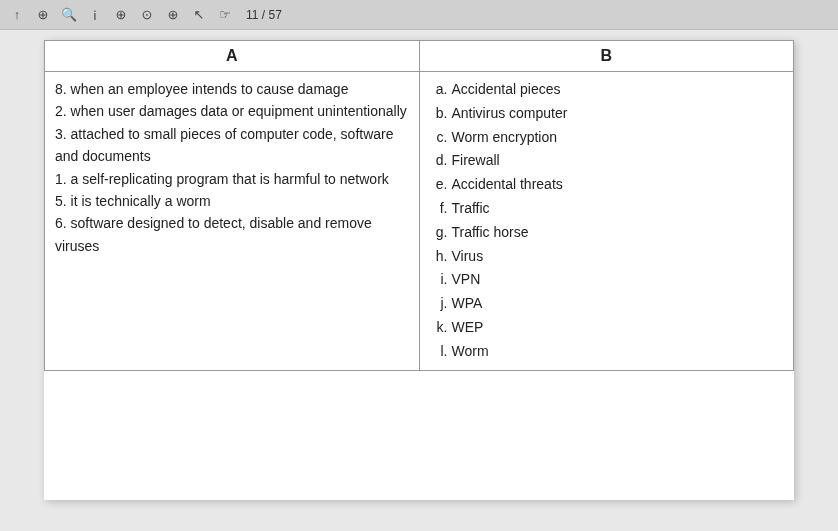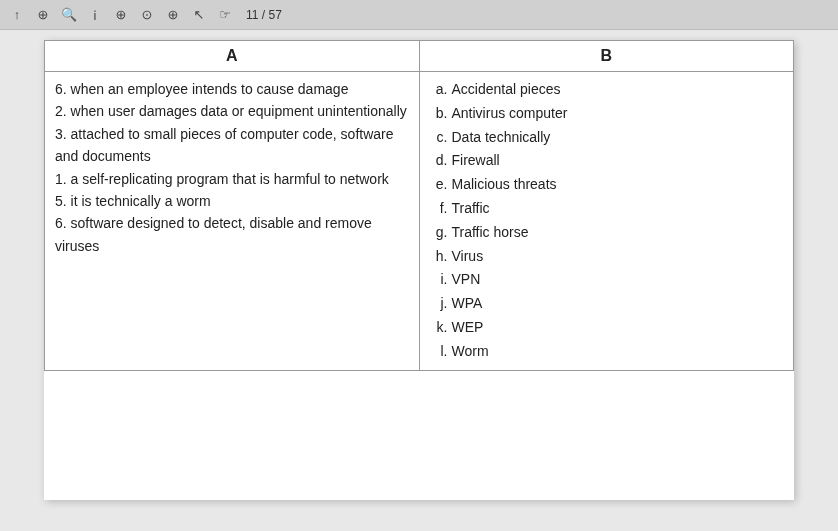--- a/index.html
+++ b/index.html
@@ -133,49 +133,49 @@
       <thead>
         <tr>
           <th class="col-header col-a">A</th>
           <th class="col-header col-b">B</th>
         </tr>
       </thead>
       <tbody>
         <tr>
           <td class="col-a">
             <div id="col-a-items">
-                <div class="item-row">6.  when an employee intends to cause damage</div>
+                <div class="item-row">8.  when an employee intends to cause damage</div>
                 <div class="item-row">2.  when user damages data or equipment unintentionally</div>
                 <div class="item-row">3.  attached to small pieces of computer code, software and documents</div>
                 <div class="item-row">1.  a self-replicating program that is harmful to network</div>
                 <div class="item-row">5.  it is technically a worm</div>
                 <div class="item-row">6.  software designed to detect, disable and remove viruses</div>
               </div>
           </td>
           <td class="col-b">
             <ul class="b-list" id="col-b-items">
                 <li>
                   <span class="b-label">a.</span>
                   <span class="b-text">Accidental pieces</span>
                 </li>
                 <li>
                   <span class="b-label">b.</span>
                   <span class="b-text">Antivirus computer</span>
                 </li>
                 <li>
                   <span class="b-label">c.</span>
-                  <span class="b-text">Data technically</span>
+                  <span class="b-text">Worm encryption</span>
                 </li>
                 <li>
                   <span class="b-label">d.</span>
                   <span class="b-text">Firewall</span>
                 </li>
                 <li>
                   <span class="b-label">e.</span>
-                  <span class="b-text">Malicious threats</span>
+                  <span class="b-text">Accidental threats</span>
                 </li>
                 <li>
                   <span class="b-label">f.</span>
                   <span class="b-text">Traffic</span>
                 </li>
                 <li>
                   <span class="b-label">g.</span>
                   <span class="b-text">Traffic horse</span>
                 </li>
                 <li>

